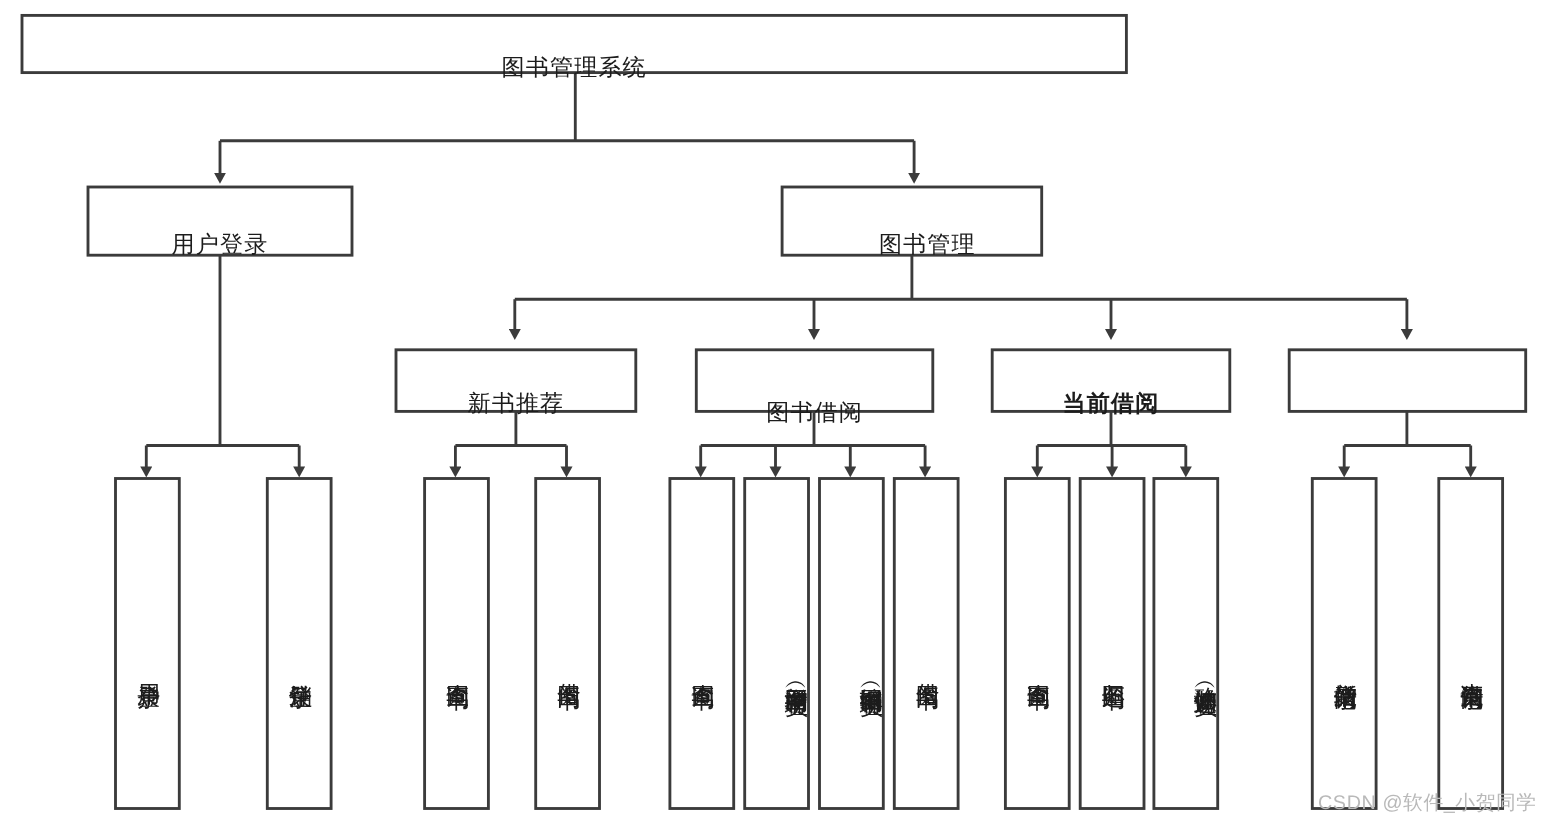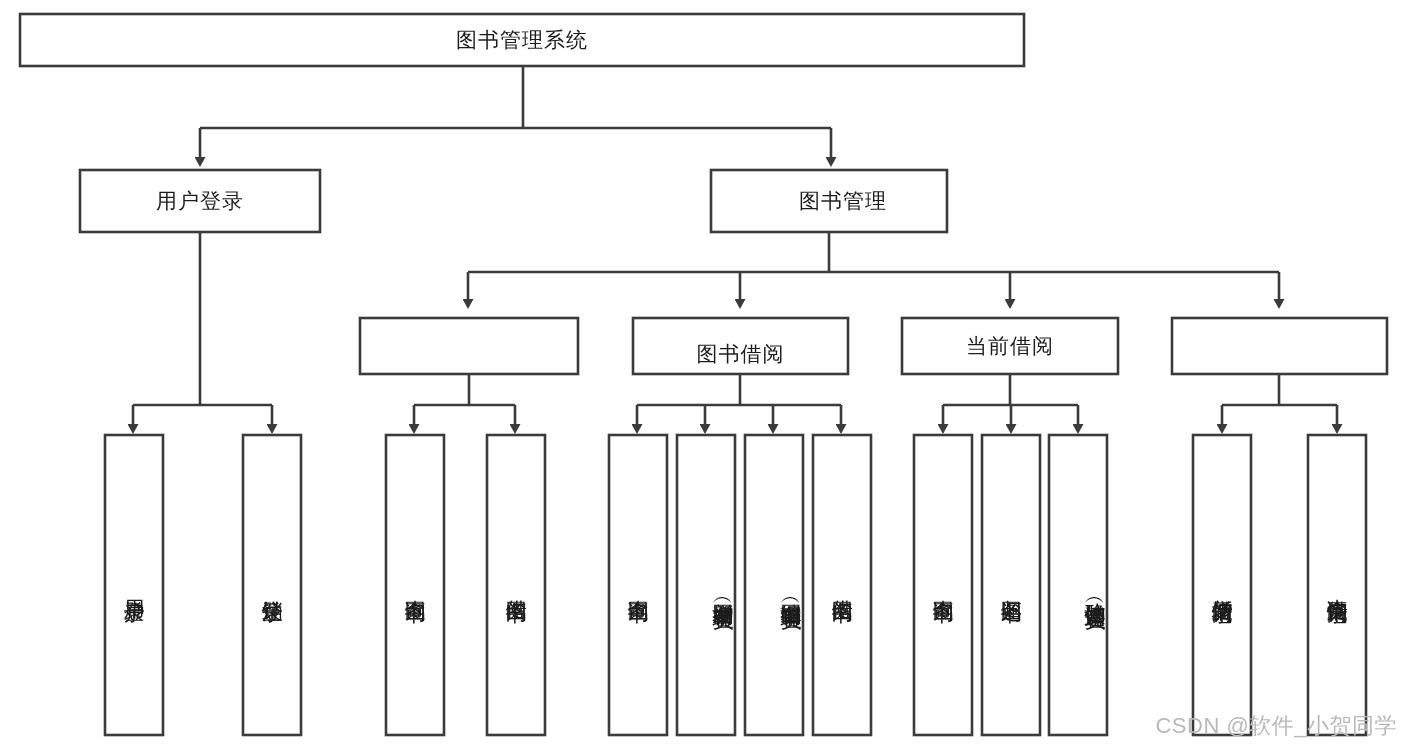--- a/index.html
+++ b/index.html
@@ -48,27 +48,28 @@
     justify-content: center;
     writing-mode: vertical-rl;
     text-orientation: upright;
     font-family: "Liberation Sans", "DejaVu Sans", sans-serif;
     font-size: 21px;
     line-height: 1.16;
     color: #1c1c1c;
     letter-spacing: 1px;
     white-space: nowrap;
     pointer-events: none;
+    margin-top: 22px;
   }
   #watermark {
     position: absolute;
     right: 8px;
     bottom: 6px;
     font-family: "Liberation Sans", "DejaVu Sans", sans-serif;
-    font-size: 22px;
+    font-size: 18px;
     color: #b9b9b9;
     letter-spacing: 0.5px;
     white-space: nowrap;
   }
 </style>
 </head>
 <body>
 
 <div id="diagram-root">
 
@@ -139,22 +140,23 @@
 
     <rect class="node-rect" x="1193" y="435" width="58" height="300"></rect>
     <rect class="node-rect" x="1308" y="435" width="58" height="300"></rect>
   </svg>
 
   <div class="node-label-v" style="writing-mode:horizontal-tb; left:20px; top:14px; width:1004px; height:52px;">图书管理系统</div>
 
   <div class="node-label-v" style="writing-mode:horizontal-tb; left:80px; top:170px; width:240px; height:62px;">用户登录</div>
   <div class="node-label-v" style="writing-mode:horizontal-tb; left:711px; top:170px; width:264px; height:62px;">图书管理</div>
 
+  <div class="node-label-v" style="writing-mode:horizontal-tb; left:360px; top:318px; width:218px; height:56px;">新书推荐</div>
   <div class="node-label-v" style="writing-mode:horizontal-tb; left:633px; top:318px; width:215px; height:72px;">图书借阅</div>
-  <div class="node-label-v" style="writing-mode:horizontal-tb; left:902px; top:318px; width:216px; height:56px;">当前借阅</div>
+  <div class="node-label-v" style="writing-mode:horizontal-tb; left:902px; top:318px; width:216px; height:56px;font-weight:bold;">当前借阅</div>
 
   <div class="node-label-v" style="left:105px; top:435px; width:58px; height:300px;">用户登录</div>
   <div class="node-label-v" style="left:243px; top:435px; width:58px; height:300px;">注销登录</div>
 
   <div class="node-label-v" style="left:386px; top:435px; width:58px; height:300px;">查询图书</div>
   <div class="node-label-v" style="left:487px; top:435px; width:58px; height:300px;">借阅图书</div>
 
   <div class="node-label-v" style="left:609px; top:435px; width:58px; height:300px;">查询图书</div>
   <div class="node-label-v" style="left:677px; top:435px; width:58px; height:300px; align-items:flex-start; padding-top:10px; box-sizing:border-box;">新增图书（管理员）</div>
   <div class="node-label-v" style="left:745px; top:435px; width:58px; height:300px; align-items:flex-start; padding-top:10px; box-sizing:border-box;">编辑图书（管理员）</div>

